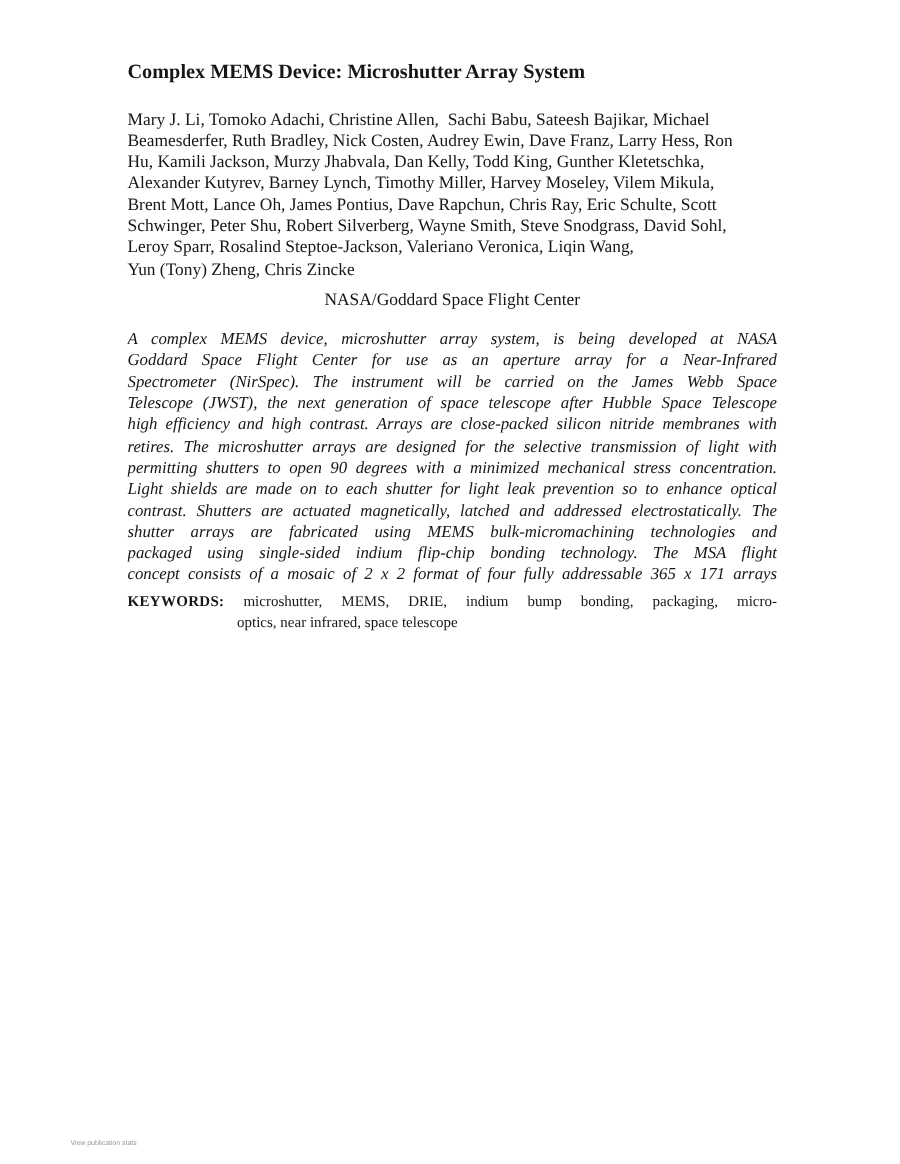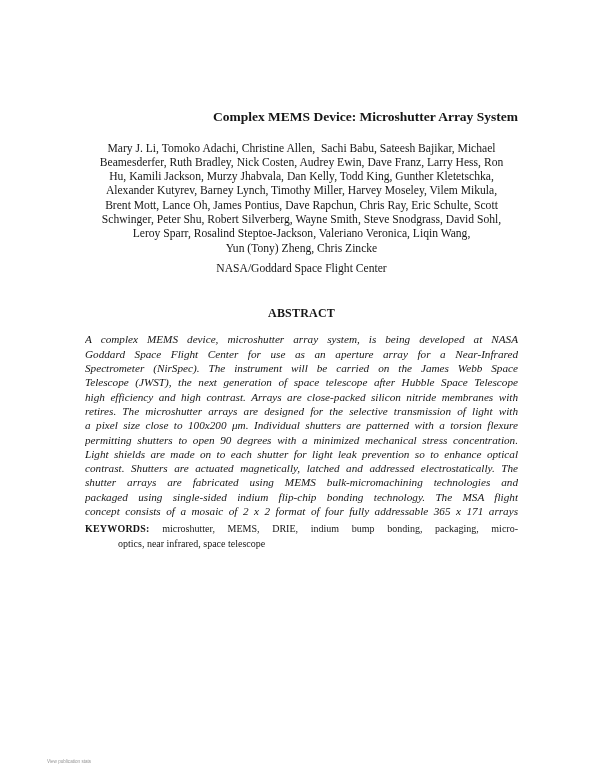--- a/index.html
+++ b/index.html
@@ -12,30 +12,30 @@
     font-family: "Liberation Serif", "DejaVu Serif", serif;
     overflow: hidden;
   }
   .content {
     position: absolute;
     left: 85px;
     top: 0;
     width: 433px;
   }
   .title {
-    padding-top: 106px;
-    text-align: right;
+    padding-top: 37px;
+    text-align: left;
     font-weight: bold;
     font-size: 13.5px;
     line-height: 22.5px;
   }
   .title div { white-space: pre-wrap; }
   .authors {
     margin-top: 13px;
-    text-align: center;
+    text-align: left;
     font-size: 11.6px;
     line-height: 14.3px;
   }
   .authors div { white-space: pre-wrap; }
   .affiliation {
     margin-top: 6px;
     text-align: center;
     font-size: 11.6px;
     line-height: 14.3px;
   }
@@ -65,21 +65,21 @@
     font-size: 10px;
     line-height: 14.3px;
   }
   .kw1 {
     text-align: justify;
     text-align-last: justify;
     height: 14.3px;
     overflow: hidden;
   }
   .kw1 b { letter-spacing: 0.2px; }
-  .kw2 { margin-left: 33px; }
+  .kw2 { margin-left: 73px; }
   .rg-link {
     position: absolute;
     left: 47px;
     top: 759px;
     font-family: "Liberation Sans", "DejaVu Sans", sans-serif;
     font-size: 4.6px;
     color: #969696;
     text-decoration: none;
     cursor: pointer;
   }
@@ -100,30 +100,28 @@
       <div>Hu, Kamili Jackson, Murzy Jhabvala, Dan Kelly, Todd King, Gunther Kletetschka,</div>
       <div>Alexander Kutyrev, Barney Lynch, Timothy Miller, Harvey Moseley, Vilem Mikula,</div>
       <div>Brent Mott, Lance Oh, James Pontius, Dave Rapchun, Chris Ray, Eric Schulte, Scott</div>
       <div>Schwinger, Peter Shu, Robert Silverberg, Wayne Smith, Steve Snodgrass, David Sohl,</div>
       <div>Leroy Sparr, Rosalind Steptoe-Jackson, Valeriano Veronica, Liqin Wang,</div>
       <div>Yun (Tony) Zheng, Chris Zincke</div>
     </div>
 
     <div class="affiliation">NASA/Goddard Space Flight Center</div>
 
-    <div class="abstract-heading">ABSTRACT</div>
 
     <div class="abstract-body">
       <div class="jline">A complex MEMS device, microshutter array system, is being developed at NASA</div>
       <div class="jline">Goddard Space Flight Center for use as an aperture array for a Near-Infrared</div>
       <div class="jline">Spectrometer (NirSpec).  The instrument will be carried on the James Webb Space</div>
       <div class="jline">Telescope (JWST), the next generation of space telescope after Hubble Space Telescope</div>
       <div class="jline">high efficiency and high contrast. Arrays are close-packed silicon nitride membranes with</div>
       <div class="jline">retires. The microshutter arrays are designed for the selective transmission of light with</div>
-      <div class="jline">a pixel size close to 100x200 μm. Individual shutters are patterned with a torsion flexure</div>
       <div class="jline">permitting shutters to open 90 degrees with a minimized mechanical stress concentration.</div>
       <div class="jline">Light shields are made on to each shutter for light leak prevention so to enhance optical</div>
       <div class="jline">contrast. Shutters are actuated magnetically, latched and addressed electrostatically. The</div>
       <div class="jline">shutter arrays are fabricated using MEMS bulk-micromachining technologies and</div>
       <div class="jline">packaged using single-sided indium flip-chip bonding technology. The MSA flight</div>
       <div class="jline">concept consists of a mosaic of 2 x 2 format of four fully addressable 365 x 171 arrays</div>
     </div>
 
     <div class="keywords">
       <div class="kw1"><b>KEYWORDS:</b> <span>microshutter, MEMS, DRIE, indium bump bonding, packaging, micro-</span></div>

